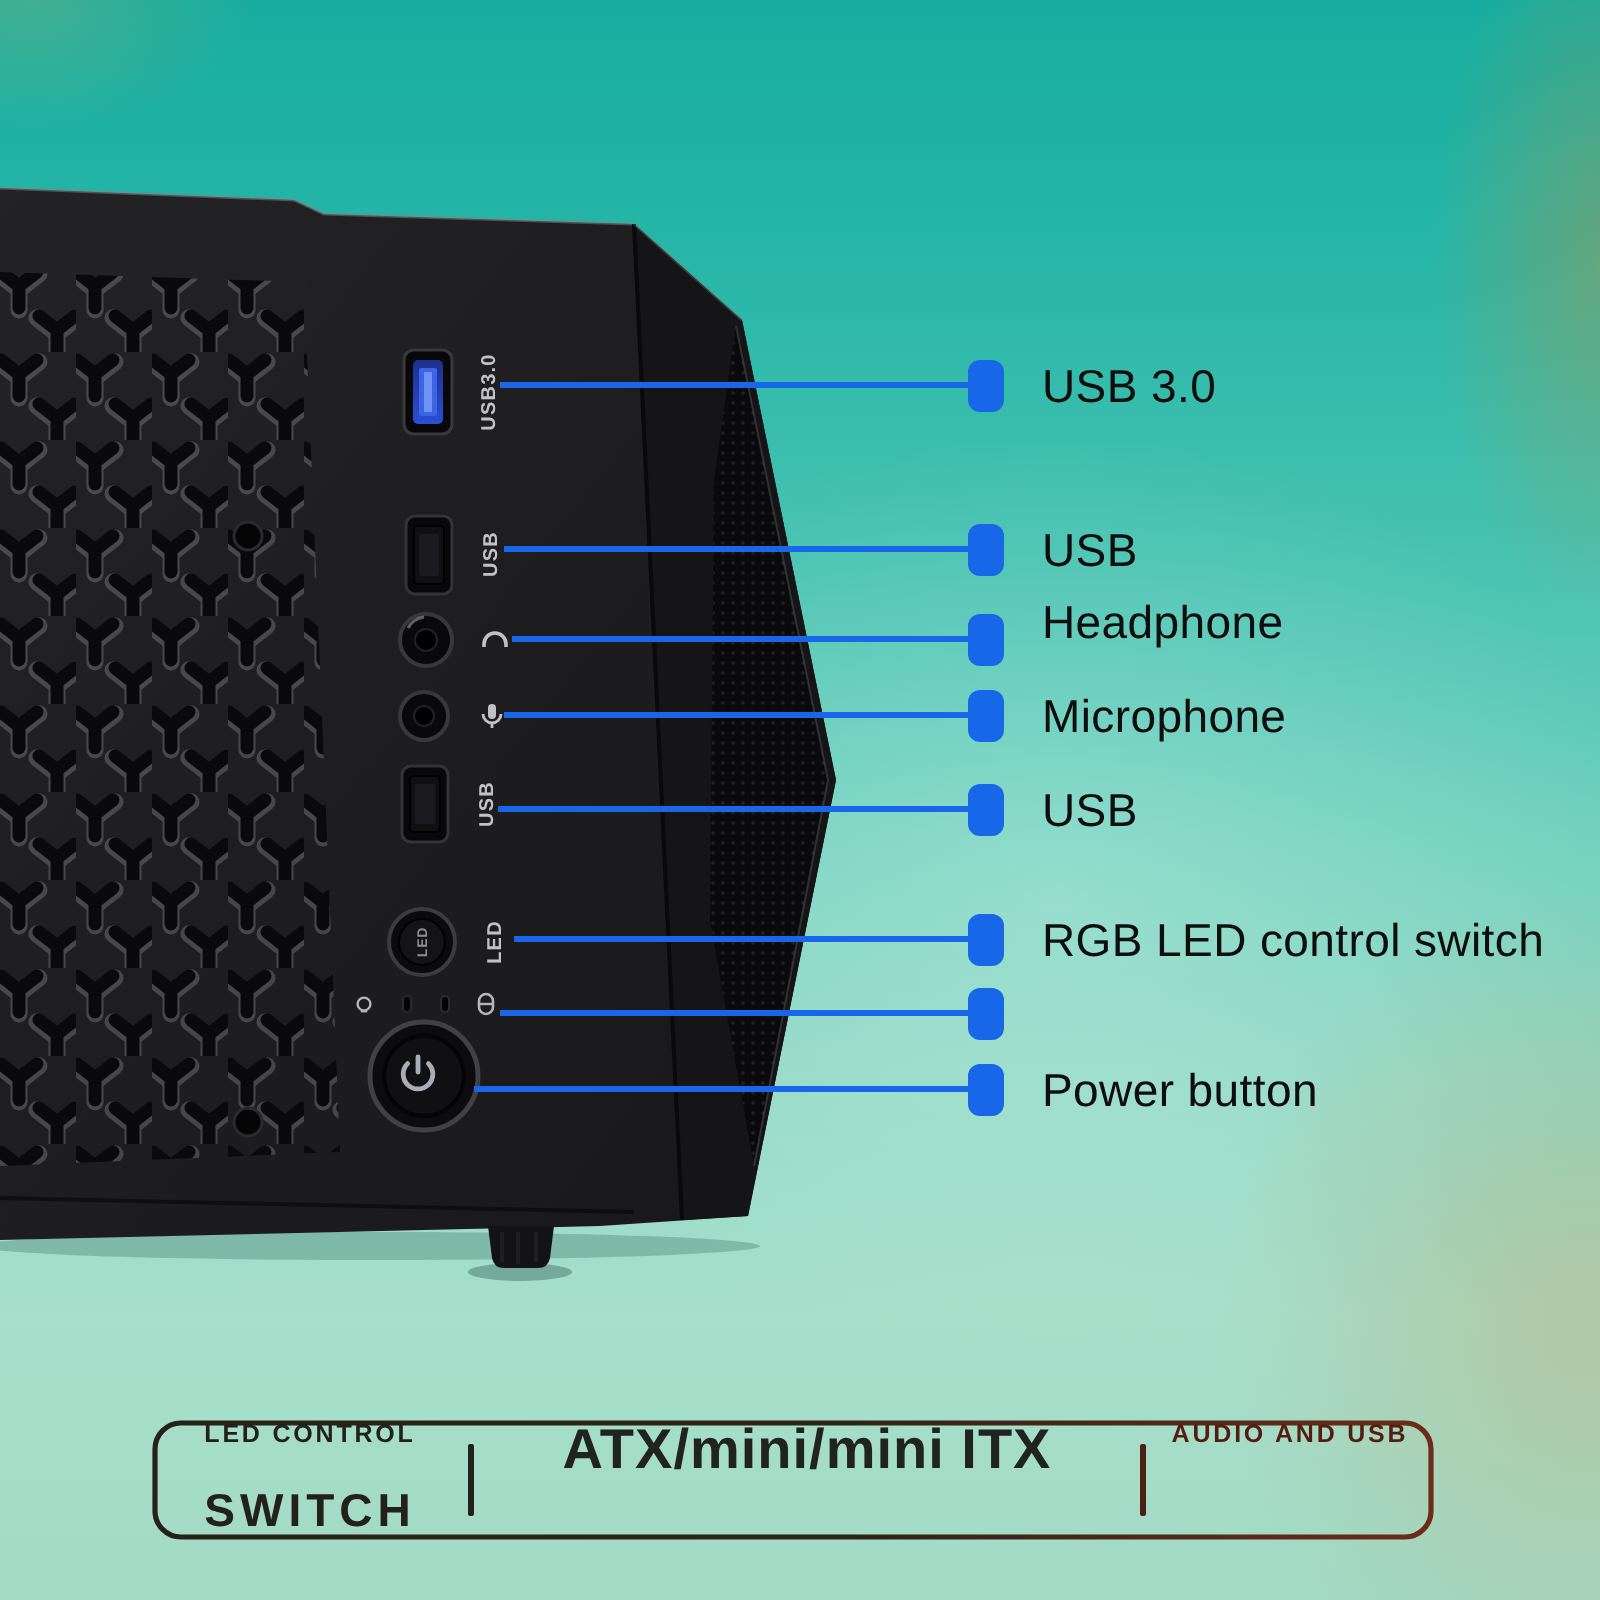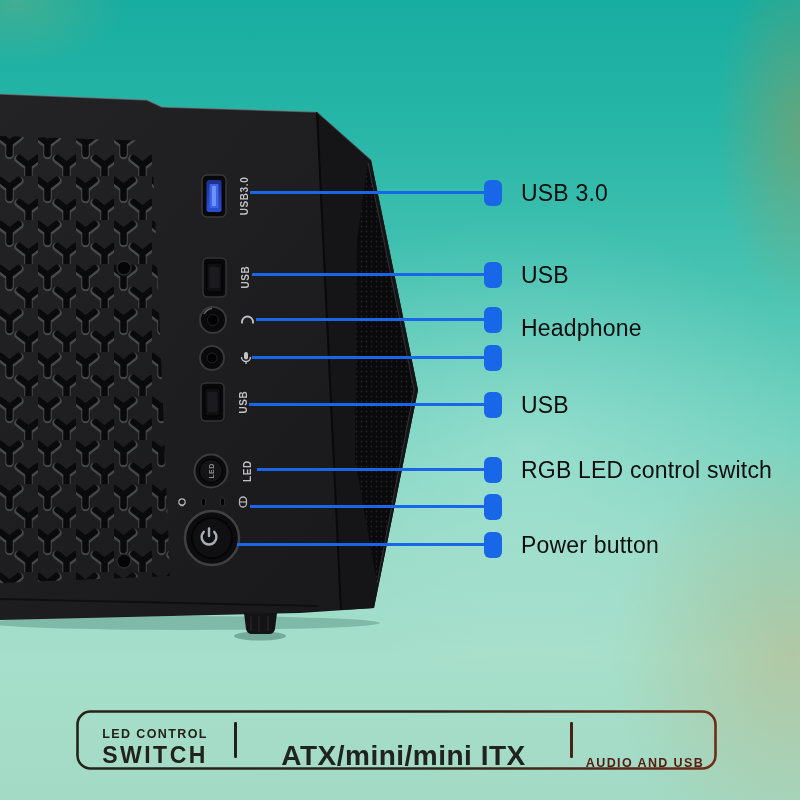--- a/index.html
+++ b/index.html
@@ -15,21 +15,21 @@
   }
   .case-svg{position:absolute;left:0;top:0;z-index:1;}
   .portlabel{font-family:"Liberation Sans",sans-serif;font-size:10px;font-weight:bold;fill:#c2c2c6;letter-spacing:.6px;}
   .btnlabel{font-family:"Liberation Sans",sans-serif;font-size:7px;font-weight:bold;fill:#8f8f94;letter-spacing:.4px;}
   .co-line{position:absolute;height:3px;background:#1767e8;z-index:2;}
   .co-marker{position:absolute;left:484px;width:18px;height:26px;border-radius:6px;background:#1767e8;z-index:3;}
   .co-label{position:absolute;left:521px;height:26px;line-height:26px;font-size:23px;font-weight:normal;color:#0e0e0e;letter-spacing:.2px;z-index:3;white-space:nowrap;}
   .banner{position:absolute;left:76px;top:710px;width:641px;height:60px;z-index:4;}
   .banner-border{position:absolute;left:0;top:0;}
   .banner-row{position:absolute;left:0;top:0;width:641px;height:60px;display:flex;align-items:center;}
-  .b-sec{display:flex;flex-direction:column;align-items:center;justify-content:flex-end;height:100%;}
+  .b-sec{display:flex;flex-direction:column;align-items:center;justify-content:space-between;height:100%;}
   .b-sec.s1{width:158px;color:#23211b;}
   .b-sec.s2{width:333px;color:#20231f;}
   .b-sec.s3{width:144px;color:#531d0f;gap:28px;}
   .b-div{width:3px;height:36px;border-radius:1px;}
   .b-div.d1{background:#23211c;}
   .b-div.d2{background:#4c2013;}
   .b-top{font-size:12.5px;font-weight:bold;letter-spacing:1.4px;line-height:14px;white-space:nowrap;}
   .b-main{font-size:23px;font-weight:bold;letter-spacing:2.5px;line-height:29px;white-space:nowrap;}
   .b-sec.s2 .b-main{letter-spacing:.5px;font-size:28px;}
 </style>
@@ -156,24 +156,25 @@
   <div class="co-line" style="top:191px;left:250px;width:236px"></div>
   <div class="co-marker" style="top:180px"></div>
   <div class="co-label" style="top:180px">USB 3.0</div>
 
   <div class="co-line" style="top:273px;left:252px;width:234px"></div>
   <div class="co-marker" style="top:262px"></div>
   <div class="co-label" style="top:262px">USB</div>
 
   <div class="co-line" style="top:318px;left:256px;width:230px"></div>
   <div class="co-marker" style="top:307px"></div>
-  <div class="co-label" style="top:315px">Headphone</div>
+  <div class="co-label" style="top:298px">Headphone</div>
 
   <div class="co-line" style="top:356px;left:252px;width:234px"></div>
   <div class="co-marker" style="top:345px"></div>
+  <div class="co-label" style="top:345px">Microphone</div>
 
   <div class="co-line" style="top:403px;left:249px;width:237px"></div>
   <div class="co-marker" style="top:392px"></div>
   <div class="co-label" style="top:392px">USB</div>
 
   <div class="co-line" style="top:468px;left:257px;width:229px"></div>
   <div class="co-marker" style="top:457px"></div>
   <div class="co-label" style="top:457px">RGB LED control switch</div>
 
   <div class="co-line" style="top:505px;left:250px;width:236px"></div>

